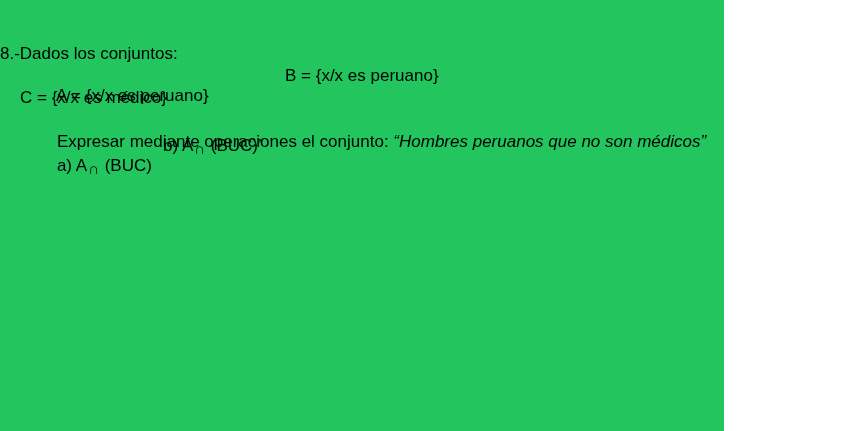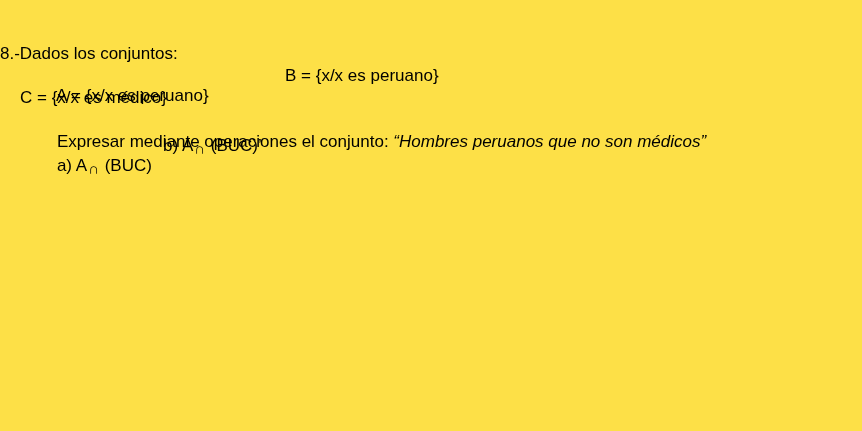--- a/index.html
+++ b/index.html
@@ -2,23 +2,23 @@
 <html><head>
 <meta charset="utf-8">
 <style>
   html, body {
     margin: 0;
     padding: 0;
     background: #ffffff;
   }
   .page {
     position: relative;
-    width: 862px;
+    width: 724px;
     height: 431px;
-    background: #fde047;
+    background: #22c55e;
     overflow: hidden;
     font-family: "Liberation Sans", sans-serif;
     font-size: 17px;
     line-height: 20px;
     color: #000000;
     -webkit-font-smoothing: antialiased;
   }
   .line {
     position: absolute;
     white-space: pre;

